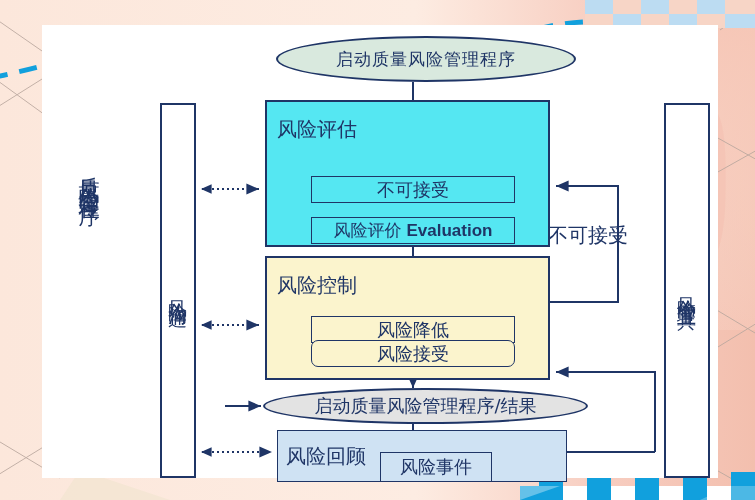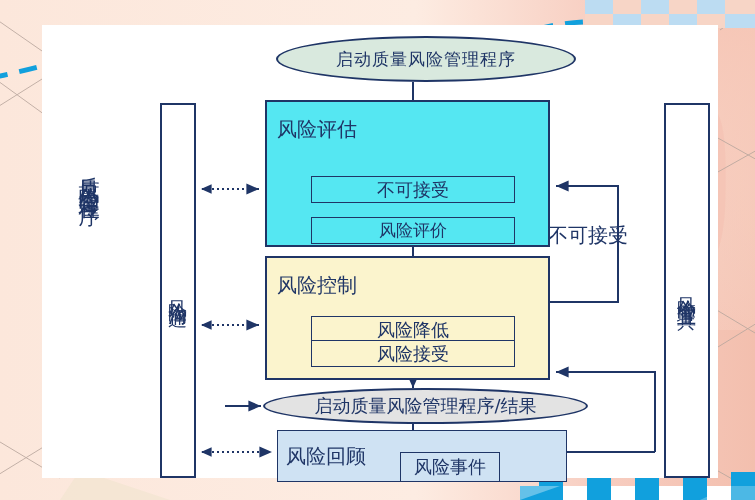--- a/index.html
+++ b/index.html
@@ -77,30 +77,30 @@
     display:flex;align-items:center;justify-content:center;
     white-space:nowrap;font-size:18px;
   }
   .proc.cyan{background:#55e7f2;}
   .proc.yellow{background:#fbf4cd;}
   #proc-identify{left:311px;top:136px;width:204px;height:27px;}
   #proc-analyze{left:311px;top:176px;width:204px;height:27px;}
   #proc-evaluate{left:311px;top:217px;width:204px;height:27px;font-size:17px;}
   #proc-evaluate .latin{font-weight:bold;margin-left:5px;font-family:"Liberation Sans",sans-serif;}
   #proc-reduce{left:311px;top:300px;width:204px;height:27px;margin-top:16px;}
-  #proc-accept{left:311px;top:340px;width:204px;height:27px;}
+  #proc-accept{left:311px;top:340px;width:204px;height:27px;border-radius:7px;}
 
   
   #box-review{
     left:277px;top:430px;width:290px;height:52px;
     background:#cfe2f3;border:1.5px solid #1f3566;
   }
   #box-review .group-title{font-size:20px;left:8px;top:4px;}
   #proc-event{
-    left:400px;top:452px;width:100px;height:30px;
+    left:380px;top:452px;width:112px;height:30px;
     background:#cfe2f3;font-size:18px;text-align:center;
   }
 
   
   #lbl-unacceptable{
     left:548px;top:222px;font-size:20px;white-space:nowrap;
   }
 
   
   #wires{position:absolute;left:0;top:0;width:755px;height:500px;pointer-events:none;}
@@ -246,20 +246,21 @@
   </div>
 
   <div class="node group" id="box-assessment">
     <span class="group-title">风险评估</span>
   </div>
   <div class="node proc cyan" id="proc-analyze">
     <span>不可接受</span>
   </div>
   <div class="node proc cyan" id="proc-evaluate">
     <span>风险评价</span>
+    <span class="latin">Evaluation</span>
   </div>
 
   <div class="node group" id="box-control">
     <span class="group-title">风险控制</span>
   </div>
   <div class="node proc yellow" id="proc-reduce">
     <span>风险降低</span>
   </div>
   <div class="node proc yellow" id="proc-accept">
     <span>风险接受</span>

